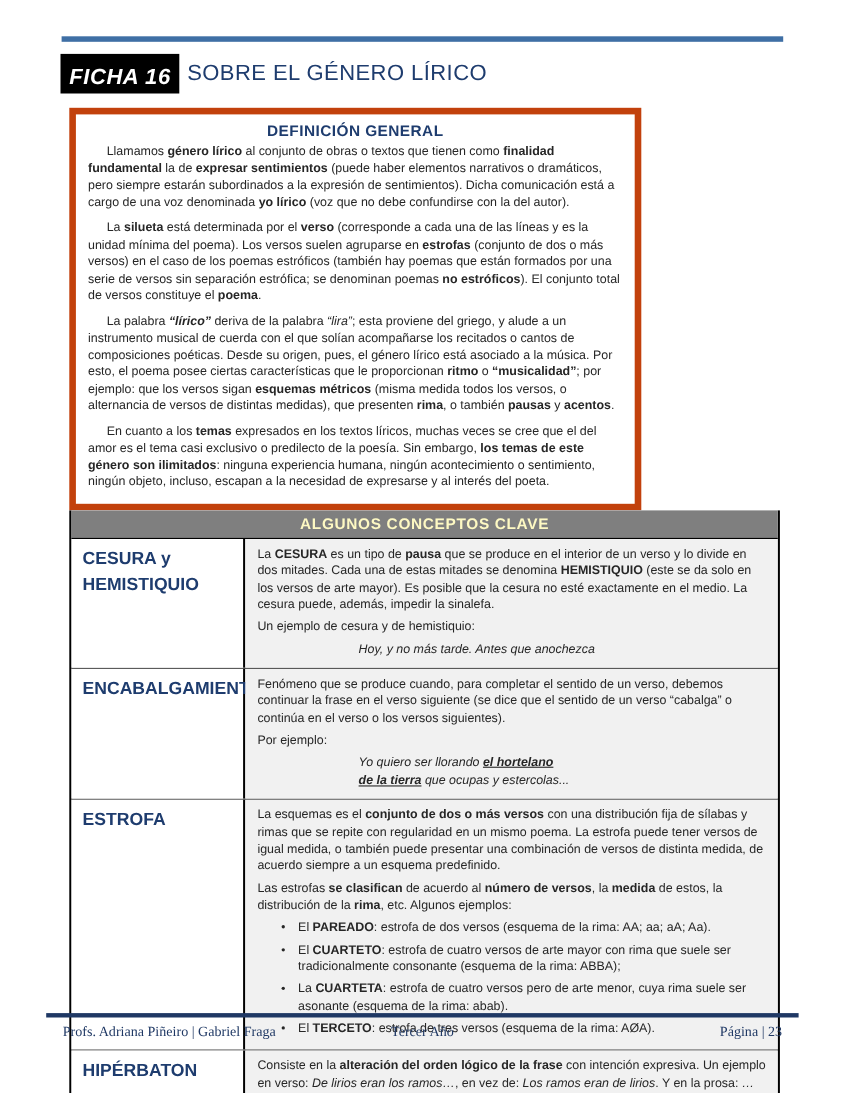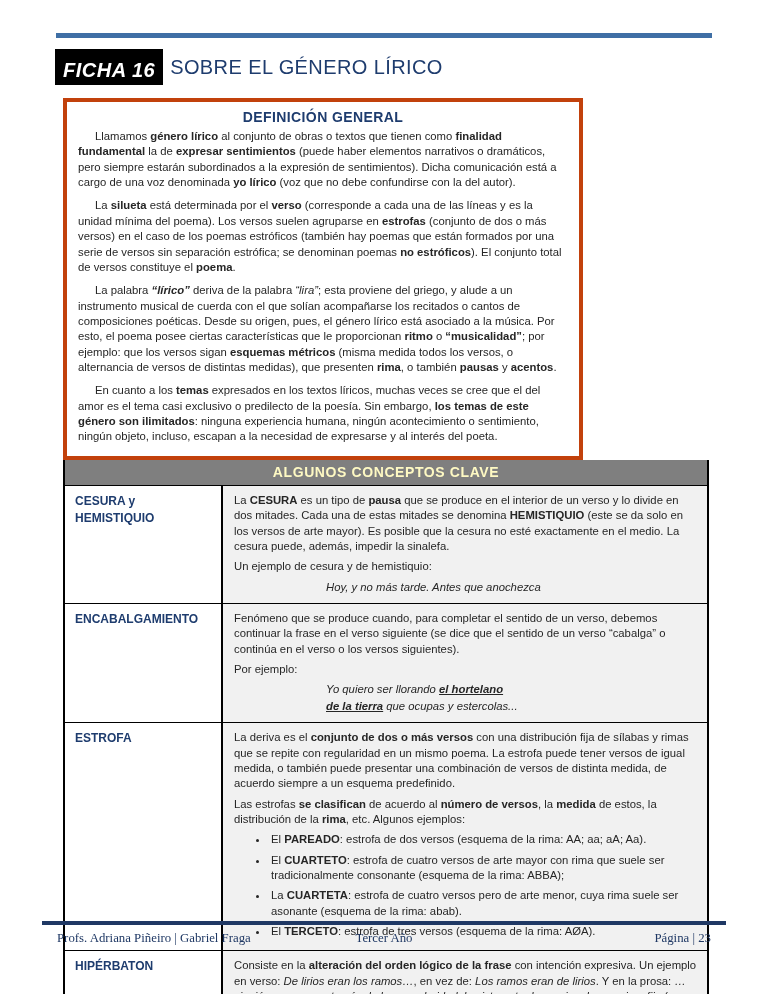--- a/index.html
+++ b/index.html
@@ -28,21 +28,21 @@
   .badge{
     background:var(--badge_bg);color:var(--badge_text);
     font-size:20px;font-weight:700;padding:10px 8px 3px 8px;letter-spacing:.5px;font-style:italic;
   }
   .page-title{
     color:var(--title_navy);font-size:20px;font-weight:400;letter-spacing:.4px;
   }
 
   .defbox{
     margin:13px 0 0 63px;width:520px;box-sizing:border-box;
-    border:4px solid #c2410c;background:#fff;
+    border:6px solid #c2410c;background:#fff;
     padding:5px 11px 3px 11px;
   }
   .def-heading{
     text-align:center;color:var(--title_navy);
     font-size:14px;font-weight:700;letter-spacing:.4px;
     margin:2px 0 3px 0;
   }
   .para{
     font-size:11.3px;line-height:1.36;margin:4px 0 8px 0;
     text-indent:17px;color:#262626;
@@ -55,21 +55,21 @@
   .cheader{
     background:var(--header_gray);color:#fef9c3;text-align:center;
     font-size:14px;font-weight:700;letter-spacing:.6px;
     padding:4px 0 5px 0;border-bottom:1px solid #000;
   }
   .crow{display:flex;border-top:1px solid #000;}
   .crow:first-of-type{border-top:none;}
   .term{
     width:158px;box-sizing:border-box;flex:none;background:#fff;
     border-right:2px solid #000;padding:7px 8px 6px 10px;
-    color:var(--title_navy);font-weight:700;font-size:12px;line-height:1.45;
+    color:var(--title_navy);font-weight:700;font-size:16px;line-height:1.45;
   }
   .content{
     flex:1;background:var(--cell_gray);padding:4px 10px 5px 11px;
     font-size:11.3px;line-height:1.36;color:#262626;
   }
   .cell-p{margin:3px 0 5px 0;}
   .verse{margin:1px 0 3px 92px;}
   .verse div{margin:0 0 1px 0;}
   .bullets{margin:3px 0 6px 0;padding-left:35px;}
   .bullets li{margin:0 0 5px 0;padding-left:2px;}
@@ -128,21 +128,21 @@
           <p class="cell-p"><span>Por ejemplo:</span></p>
           <div class="verse">
             <div><span class="i">Yo quiero ser llorando </span><span class="b i u">el hortelano</span></div>
             <div><span class="b i u">de la tierra</span><span class="i"> que ocupas y estercolas...</span></div>
           </div>
         </div>
       </div>
       <div class="crow">
         <div class="term">ESTROFA</div>
         <div class="content">
-          <p class="cell-p"><span>La deriva es el </span><span class="b">conjunto de dos o más versos</span><span> con una distribución fija de sílabas y rimas que se repite con regularidad en un mismo poema. La estrofa puede tener versos de igual medida, o también puede presentar una combinación de versos de distinta medida, de acuerdo siempre a un esquema predefinido.</span></p>
+          <p class="cell-p"><span>La esquemas es el </span><span class="b">conjunto de dos o más versos</span><span> con una distribución fija de sílabas y rimas que se repite con regularidad en un mismo poema. La estrofa puede tener versos de igual medida, o también puede presentar una combinación de versos de distinta medida, de acuerdo siempre a un esquema predefinido.</span></p>
           <p class="cell-p"><span>Las estrofas </span><span class="b">se clasifican</span><span> de acuerdo al </span><span class="b">número de versos</span><span>, la </span><span class="b">medida</span><span> de estos, la distribución de la </span><span class="b">rima</span><span>, etc. Algunos ejemplos:</span></p>
           <ul class="bullets">
             <li><span>El </span><span class="b">PAREADO</span><span>: estrofa de dos versos (esquema de la rima: AA; aa; aA; Aa).</span></li>
             <li><span>El </span><span class="b">CUARTETO</span><span>: estrofa de cuatro versos de arte mayor con rima que suele ser tradicionalmente consonante (esquema de la rima: ABBA);</span></li>
             <li><span>La </span><span class="b">CUARTETA</span><span>: estrofa de cuatro versos pero de arte menor, cuya rima suele ser asonante (esquema de la rima: abab).</span></li>
             <li><span>El </span><span class="b">TERCETO</span><span>: estrofa de tres versos (esquema de la rima: AØA).</span></li>
           </ul>
         </div>
       </div>
       <div class="crow">

